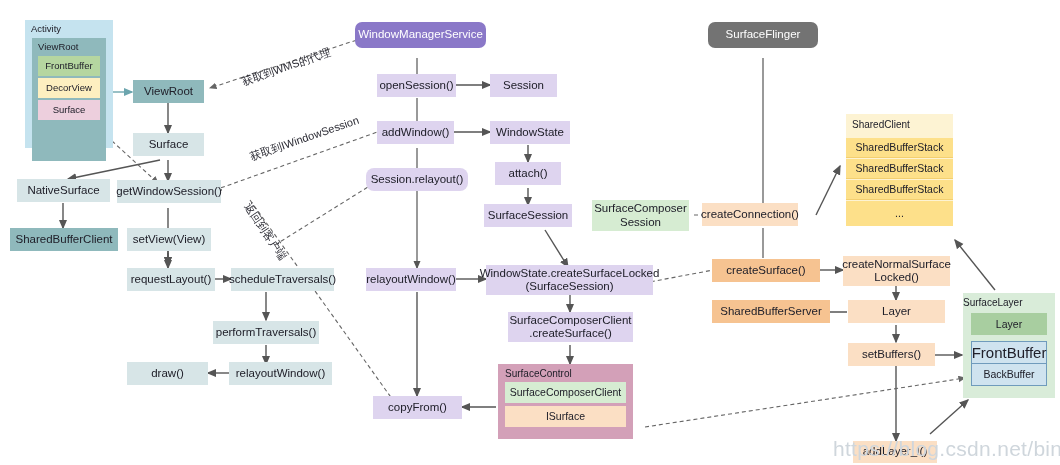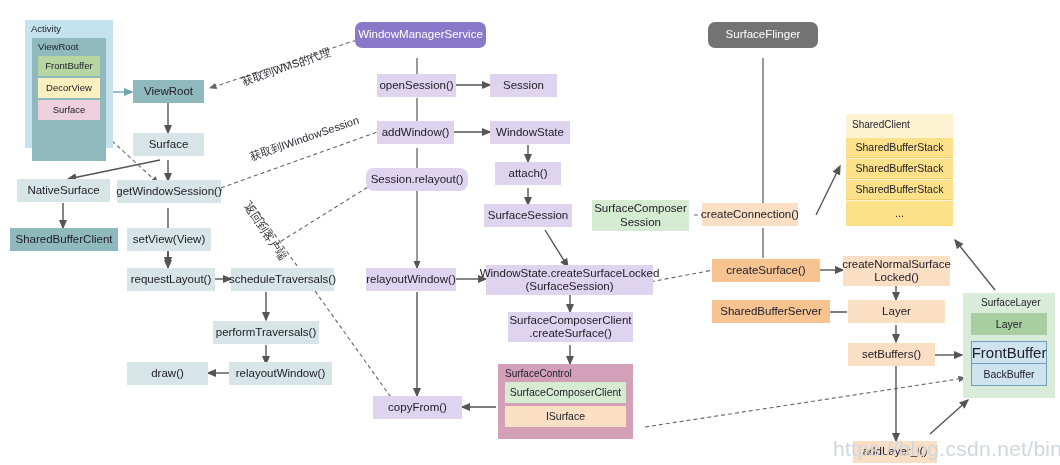--- a/index.html
+++ b/index.html
@@ -170,21 +170,21 @@
 
   <div class="group yellow-pale" style="left:846px;top:114px;width:107px;height:112px;">
     <div class="node hdr" style="left:0;top:0;width:107px;height:22px;background:transparent;font-size:10px;padding-left:6px;padding-top:5px;">SharedClient</div>
     <div class="node yellow-strong" style="position:absolute;left:0;top:24px;width:107px;height:20px;font-size:10.5px;border-bottom:1px solid #f3cf70;">SharedBufferStack</div>
     <div class="node yellow-strong" style="position:absolute;left:0;top:45px;width:107px;height:20px;font-size:10.5px;border-bottom:1px solid #f3cf70;">SharedBufferStack</div>
     <div class="node yellow-strong" style="position:absolute;left:0;top:66px;width:107px;height:20px;font-size:10.5px;border-bottom:1px solid #f3cf70;">SharedBufferStack</div>
     <div class="node yellow-strong" style="position:absolute;left:0;top:87px;width:107px;height:25px;font-size:10.5px;">...</div>
   </div>
 
   <div class="group green-box" style="left:963px;top:293px;width:92px;height:105px;">
-    <div class="node hdr" style="left:0;top:0;width:92px;height:18px;background:transparent;font-size:10px;padding-left:18px;">SurfaceLayer</div>
+    <div class="node hdr" style="left:0;top:0;width:92px;height:18px;background:transparent;font-size:10px;padding-left:0;">SurfaceLayer</div>
     <div class="node green-mid" style="position:absolute;left:8px;top:20px;width:76px;height:22px;font-size:10.5px;">Layer</div>
     <div class="node blue-buf" style="position:absolute;left:8px;top:48px;width:76px;height:23px;font-size:15px;">FrontBuffer</div>
     <div class="node blue-buf" style="position:absolute;left:8px;top:70px;width:76px;height:23px;font-size:10.5px;">BackBuffer</div>
   </div>
 
   <div class="cjk" style="left:240px;top:75px;transform:rotate(-19deg);">获取到WMS的代理</div>
   <div class="cjk" style="left:248px;top:150px;transform:rotate(-19deg);">获取到IWindowSession</div>
   <div class="cjk" style="left:253px;top:200px;transform:rotate(56deg);">返回到客户端</div>
 
   <div class="wm" style="left:833px;top:437px;">https://blog.csdn.net/binghaiwlf</div>

